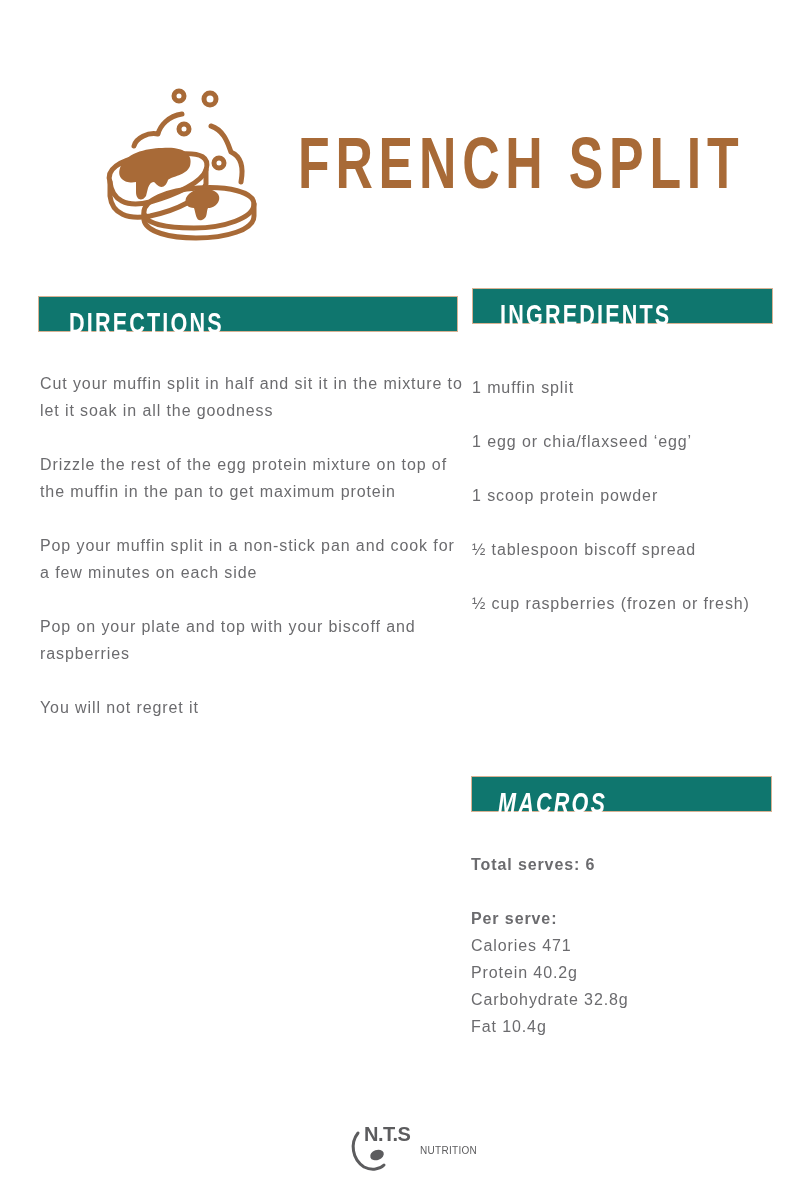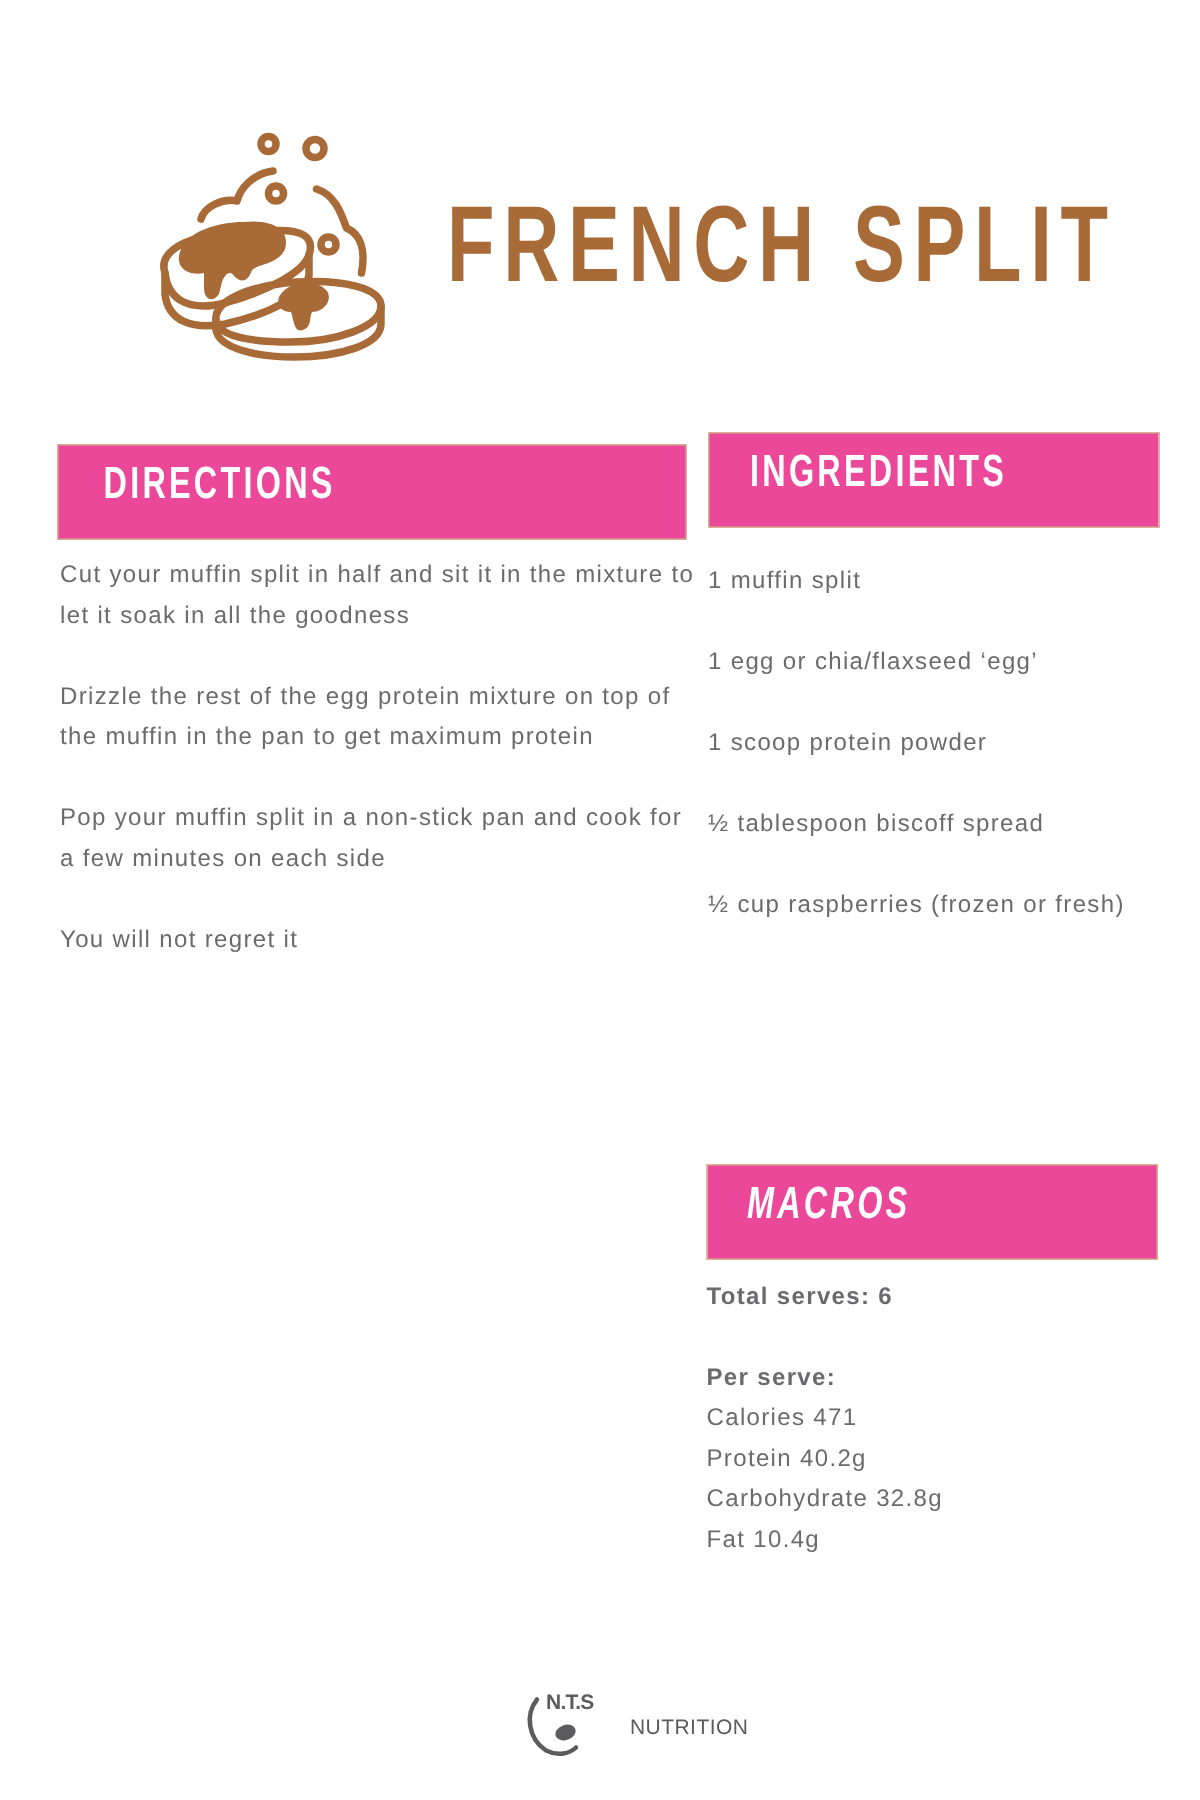--- a/index.html
+++ b/index.html
@@ -10,21 +10,21 @@
   .title {
     position: absolute; left: 298px; top: 118px; height: 90px;
     font-family: "Liberation Sans", "DejaVu Sans", sans-serif;
     font-weight: bold; font-size: 72px; color: #a86a37;
     letter-spacing: 8px; line-height: 90px;
     transform: scaleX(0.72); transform-origin: left center;
     white-space: nowrap;
   }
 
   .section-bar {
-    position: absolute; height: 64px; background: #ec4899;
+    position: absolute; height: 36px; background: #0f766e;
     border: 1px solid #d8b293;
   }
   .section-bar span {
     position: absolute; top: 0; line-height: 52px;
     color: #ffffff; font-weight: bold; font-size: 30px; letter-spacing: 3px;
     transform: scaleX(0.72); transform-origin: left center; white-space: nowrap;
   }
   #bar-directions { left: 38px; top: 296px; width: 420px; }
   #bar-directions span { left: 30px; }
   #bar-ingredients { left: 472px; top: 288px; width: 301px; }
@@ -39,22 +39,22 @@
   .directions p { margin-bottom: 27px; }
 
   .ingredients { position: absolute; left: 472px; top: 374px; width: 320px; }
   .ingredients p { margin-bottom: 27px; white-space: nowrap; }
 
   .macros { position: absolute; left: 471px; top: 851px; width: 300px; }
   .macros .bold { font-weight: bold; }
   .macros .gap { height: 27px; }
 
   .logo { position: absolute; left: 350px; top: 1121px; width: 104px; height: 50px; }
-  .logo .nts { position: absolute; left: 14px; top: 0; font-weight: bold; font-size: 14px; color: #5c5c5e; letter-spacing: -0.5px; line-height: 26px; }
-  .logo .nutrition { position: absolute; left: 34px; top: 24px; font-size: 14px; color: #5c5c5e; letter-spacing: 0.3px; line-height: 12px; padding-left: 36px; }
+  .logo .nts { position: absolute; left: 14px; top: 0; font-weight: bold; font-size: 20px; color: #5c5c5e; letter-spacing: -0.5px; line-height: 26px; }
+  .logo .nutrition { position: absolute; left: 34px; top: 24px; font-size: 10px; color: #5c5c5e; letter-spacing: 0.3px; line-height: 12px; padding-left: 36px; }
   .logo svg { position: absolute; left: 0; top: 8px; }
 </style>
 </head>
 <body>
 
 <svg class="hero-icon" viewBox="0 0 160 156" fill="none" stroke="#a86a37" stroke-width="5" stroke-linecap="round" stroke-linejoin="round">
 
   <circle cx="81" cy="10" r="5"></circle>
   <circle cx="112" cy="13" r="6"></circle>
   <circle cx="86" cy="43" r="5"></circle>
@@ -79,20 +79,21 @@
   <span>DIRECTIONS</span>
 </div>
 <div class="section-bar" id="bar-ingredients">
   <span>INGREDIENTS</span>
 </div>
 
 <div class="directions body-text">
   <p>Cut your muffin split in half and sit it in the mixture to let it soak in all the goodness</p>
   <p>Drizzle the rest of the egg protein mixture on top of the muffin in the pan to get maximum protein</p>
   <p>Pop your muffin split in a non-stick pan and cook for a few minutes on each side</p>
+  <p>Pop on your plate and top with your biscoff and raspberries</p>
   <p>You will not regret it</p>
 </div>
 
 <div class="ingredients body-text">
   <p>1 muffin split</p>
   <p>1 egg or chia/flaxseed ‘egg’</p>
   <p>1 scoop protein powder</p>
   <p>½ tablespoon biscoff spread</p>
   <p>½ cup raspberries (frozen or fresh)</p>
 </div>

